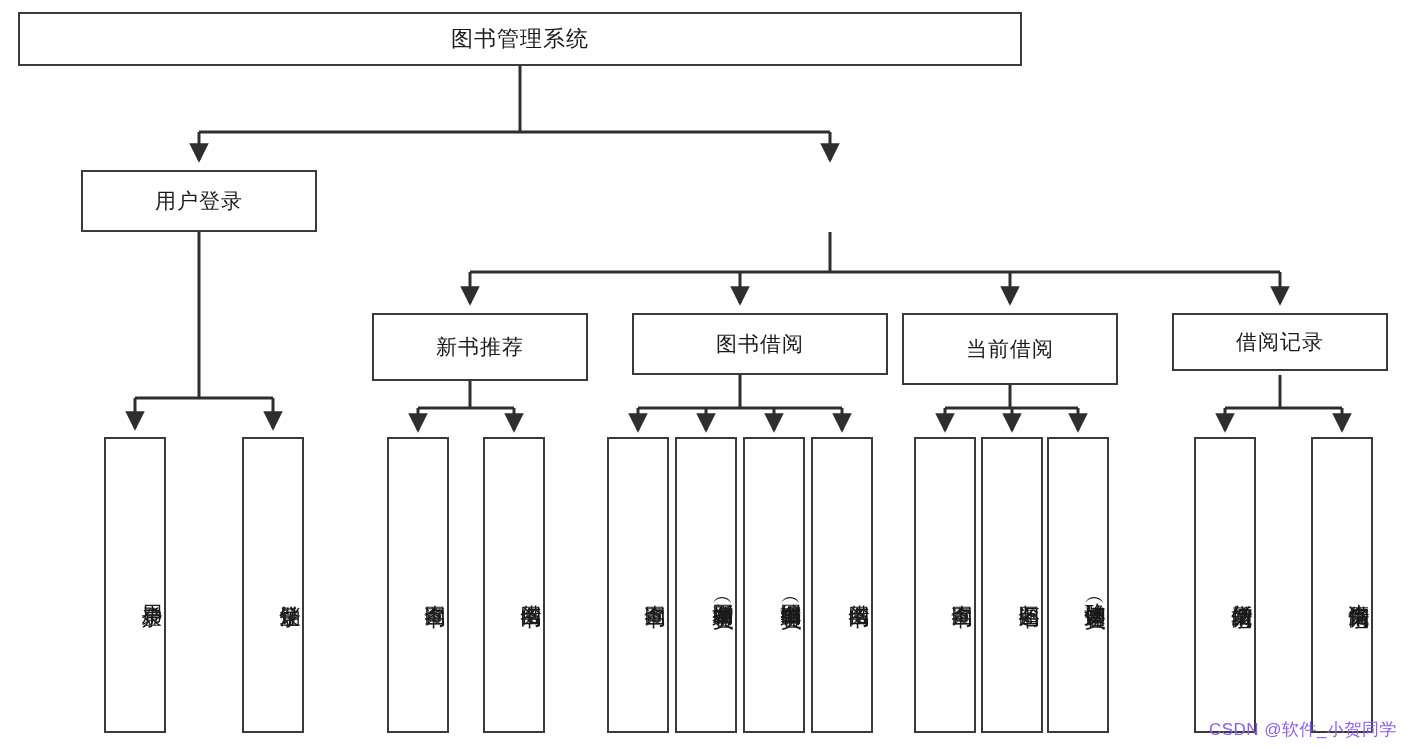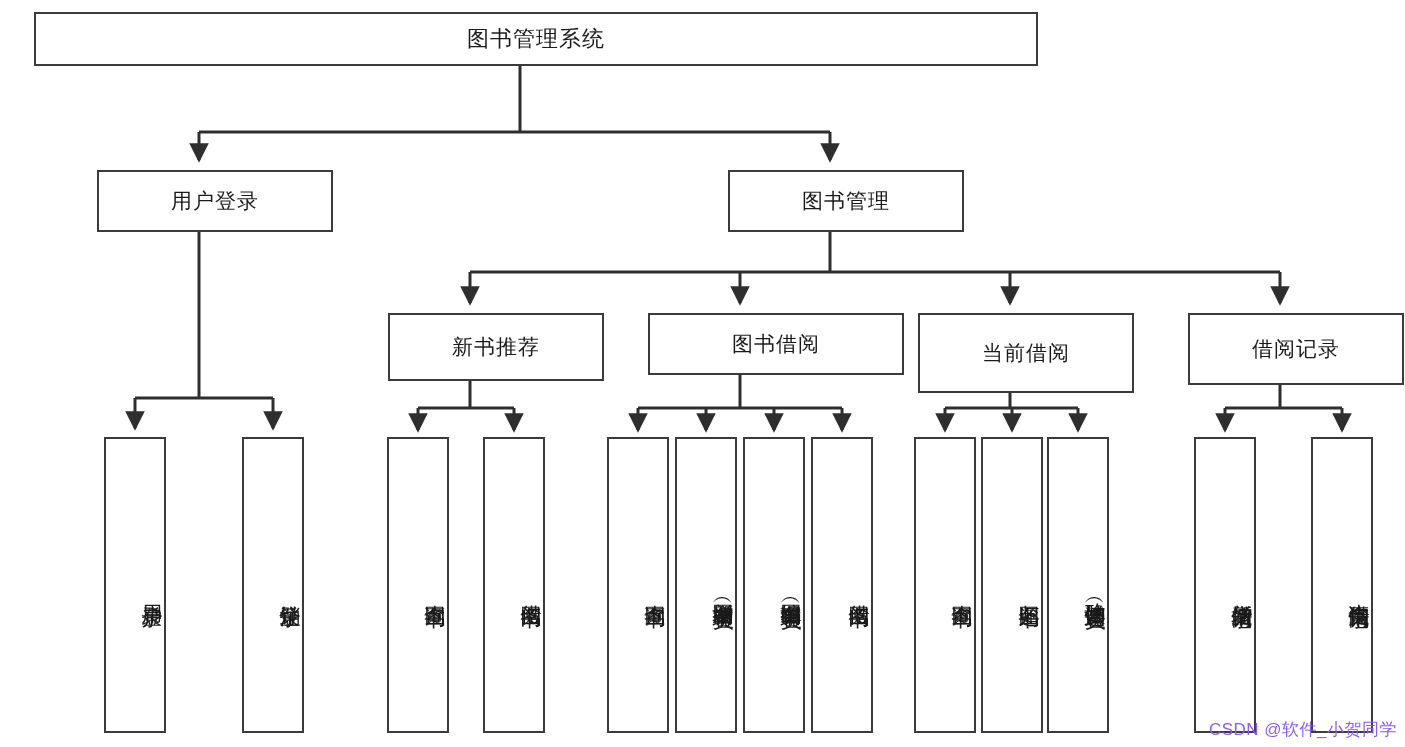--- a/index.html
+++ b/index.html
@@ -34,21 +34,20 @@
     align-items: center;
     justify-content: center;
     color: #1a1a1a;
     z-index: 2;
   }
   .node-h {
     font-size: 21px;
     letter-spacing: 1px;
     line-height: 1.2;
     white-space: nowrap;
-    margin-left: 16px;
   }
   .node-v {
     font-size: 21px;
     line-height: 1.12;
     letter-spacing: 1px;
     writing-mode: vertical-rl;
     text-orientation: upright;
     padding-top: 10px;
     align-items: flex-start;
     justify-content: center;
@@ -120,26 +119,25 @@
       <path d="M 1280 375 L 1280 408"></path>
       <path d="M 1225 408 L 1342 408"></path>
       <path d="M 1225 408 L 1225 430" marker-end="url(#arrow)"></path>
       <path d="M 1342 408 L 1342 430" marker-end="url(#arrow)"></path>
     </g>
   </svg>
 
   <div class="node node-h node-title" style="left:18px; top:12px; width:1004px; height:54px;">图书管理系统</div>
 
   <div class="node node-h" style="left:81px; top:170px; width:236px; height:62px;">用户登录</div>
-  <div class="node node-h" style="left:712px; top:170px; width:236px; height:62px;">图书管理</div>
 
   <div class="node node-h" style="left:372px; top:313px; width:216px; height:68px;">新书推荐</div>
   <div class="node node-h" style="left:632px; top:313px; width:256px; height:62px;">图书借阅</div>
-  <div class="node node-h" style="left:902px; top:313px; width:216px; height:80px;">当前借阅</div>
-  <div class="node node-h" style="left:1172px; top:313px; width:216px; height:72px;">借阅记录</div>
+  <div class="node node-h" style="left:902px; top:313px; width:216px; height:72px;">当前借阅</div>
+  <div class="node node-h" style="left:1172px; top:313px; width:216px; height:58px;">借阅记录</div>
 
   <div class="node node-v" style="left:104px; top:437px; width:62px; height:296px;">用户登录</div>
   <div class="node node-v" style="left:242px; top:437px; width:62px; height:296px;">注销登录</div>
 
   <div class="node node-v" style="left:387px; top:437px; width:62px; height:296px;">查询图书</div>
   <div class="node node-v" style="left:483px; top:437px; width:62px; height:296px;">借阅图书</div>
 
   <div class="node node-v" style="left:607px; top:437px; width:62px; height:296px;">查询图书</div>
   <div class="node node-v" style="left:675px; top:437px; width:62px; height:296px;">新增图书（管理员）</div>
   <div class="node node-v" style="left:743px; top:437px; width:62px; height:296px;">编辑图书（管理员）</div>

